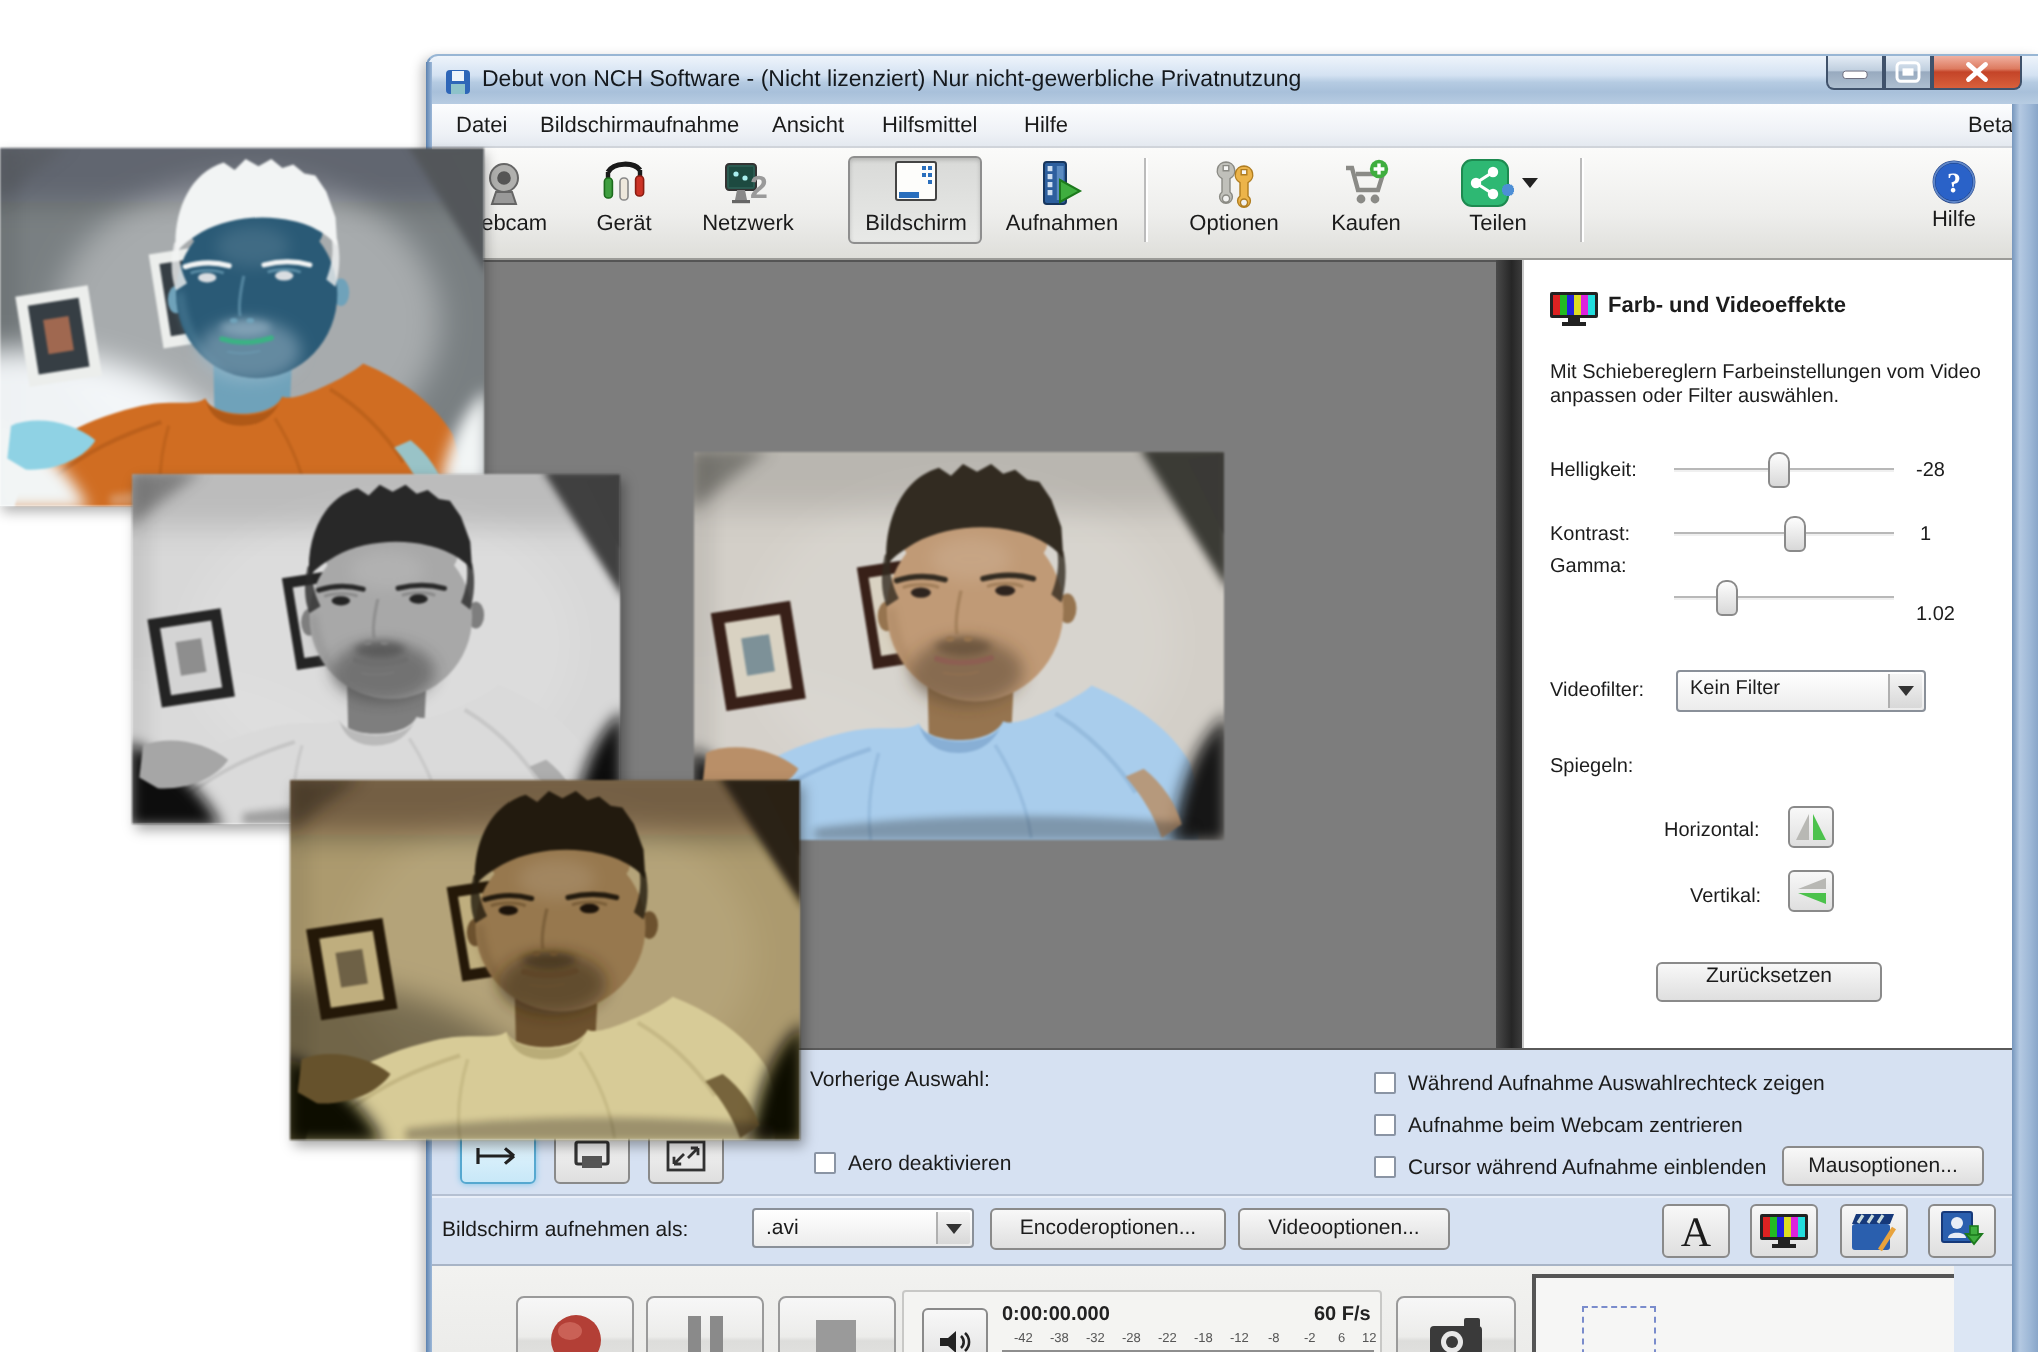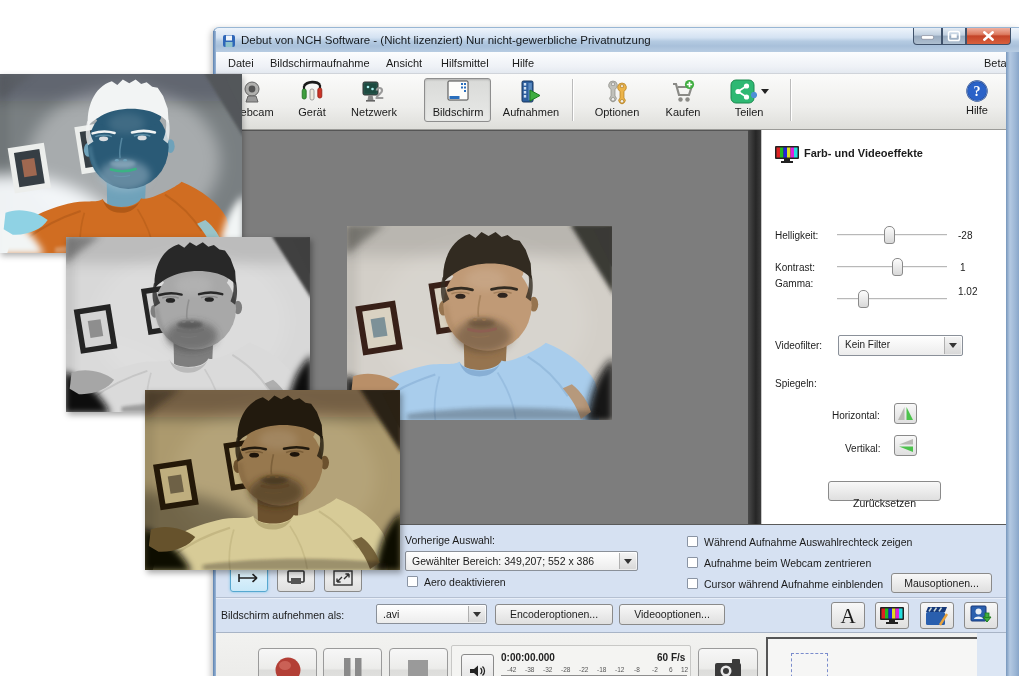--- a/index.html
+++ b/index.html
@@ -324,37 +324,38 @@
           <rect x="1.5" y="1.5" width="3.5" height="10" fill="#d22"></rect>
           <rect x="5" y="1.5" width="3.5" height="10" fill="#2b2"></rect>
           <rect x="8.5" y="1.5" width="3.5" height="10" fill="#22d"></rect>
           <rect x="12" y="1.5" width="3.5" height="10" fill="#dd2"></rect>
           <rect x="15.5" y="1.5" width="3.5" height="10" fill="#d2d"></rect>
           <rect x="19" y="1.5" width="3.5" height="10" fill="#2dd"></rect>
           <rect x="9" y="13" width="6" height="2" fill="#222"></rect>
           <rect x="6" y="15" width="12" height="2" fill="#222"></rect>
         </svg>
     <span class="rp-label" style="left:42px;top:17px;font-size:11px;font-weight:bold">Farb- und Videoeffekte</span>
+    <span class="rp-label" style="left:13px;top:51px;line-height:11.5px">Mit Schiebereglern Farbeinstellungen vom Video<br>anpassen oder Filter auswählen.</span>
     <div class="slider">
       <span class="rp-label" style="left:13px;top:100px">Helligkeit:</span>
       <div class="track" style="left:75px;top:104px;width:110px"></div>
       <div class="thumb" style="left:122px;top:96px"></div>
       <span class="rp-label" style="left:196px;top:100px">-28</span>
     </div>
     <div class="slider">
       <span class="rp-label" style="left:13px;top:132px">Kontrast:</span>
       <div class="track" style="left:75px;top:136px;width:110px"></div>
       <div class="thumb" style="left:130px;top:128px"></div>
       <span class="rp-label" style="left:198px;top:132px">1</span>
     </div>
     <div class="slider">
       <span class="rp-label" style="left:13px;top:148px">Gamma:</span>
       <div class="track" style="left:75px;top:168px;width:110px"></div>
       <div class="thumb" style="left:96px;top:160px"></div>
-      <span class="rp-label" style="left:196px;top:156px">1.02</span>
+      <span class="rp-label" style="left:196px;top:172px">1.02</span>
     </div>
     <span class="rp-label" style="left:13px;top:210px">Videofilter:</span>
     <div class="combo" style="left:76px;top:205px;width:125px;height:21px">
           <span class="tx">Kein Filter</span>
           <span class="arr"></span>
         </div>
     <span class="rp-label" style="left:13px;top:248px">Spiegeln:</span>
     <span class="rp-label" style="left:70px;top:280px">Horizontal:</span>
     <div class="pbtn" style="left:132px;top:273px;width:23px;height:21px">
       <svg width="17" height="15" viewBox="0 0 17 15" style="margin-top:2px">
@@ -362,21 +363,21 @@
             <path d="M9.5 1 L9.5 14 L16 14 Z" fill="#4cc24c"></path>
           </svg>
     </div>
     <span class="rp-label" style="left:83px;top:313px">Vertikal:</span>
     <div class="pbtn" style="left:132px;top:305px;width:23px;height:21px">
       <svg width="17" height="15" viewBox="0 0 17 15" style="margin-top:2px">
             <path d="M2 6.5 L16 6.5 L16 1 Z" fill="#b8b8b4"></path>
             <path d="M2 8.5 L16 8.5 L16 14 Z" fill="#4cc24c"></path>
           </svg>
     </div>
-    <div class="pbtn" style="left:66px;top:351px;width:113px;height:20px;font-size:10.5px;padding-top:15px">Zurücksetzen</div>
+    <div class="pbtn" style="left:66px;top:351px;width:113px;height:20px;font-size:10.5px;padding-top:0">Zurücksetzen</div>
   </div>
   <div id="rborder"></div>
 
   <div id="bluepanel">
     <div class="pbtn" style="left:16px;top:40px;width:38px;height:27px;border:1px solid #56a8d0;background:linear-gradient(#e8f6fd,#c8e8f8);box-shadow:0 0 3px #7cc4e8">
       <svg width="24" height="14" viewBox="0 0 24 14" style="margin-top:5px">
             <path d="M2 7 L20 7 M20 7 L15.5 3.2 M20 7 L15.5 10.8 M2 3 L2 11" stroke="#222" stroke-width="1.6" fill="none"></path>
           </svg>
     </div>
     <div class="pbtn" style="left:63px;top:40px;width:38px;height:27px">
@@ -385,24 +386,20 @@
             <rect x="6" y="8" width="10" height="6" fill="#555"></rect>
           </svg>
     </div>
     <div class="pbtn" style="left:110px;top:40px;width:38px;height:27px">
       <svg width="20" height="16" viewBox="0 0 20 16" style="margin-top:4px">
             <rect x="1" y="1" width="18" height="14" fill="none" stroke="#333" stroke-width="1.4"></rect>
             <path d="M4 12 L9 7 M4 12 L4 8.4 M4 12 L7.6 12 M16 4 L11 9 M16 4 L12.4 4 M16 4 L16 7.6" stroke="#333" stroke-width="1.4" fill="none"></path>
           </svg>
     </div>
     <span style="position:absolute;left:191px;top:9px">Vorherige Auswahl:</span>
-    <div class="combo" style="left:191px;top:26px;width:233px;height:20px;font-size:10.5px">
-          <span class="tx" style="top:3px">Gewählter Bereich: 349,207; 552 x 386</span>
-          <span class="arr"></span>
-        </div>
     <div class="cb" style="left:193px;top:51px"></div>
     <span style="position:absolute;left:210px;top:51px">Aero deaktivieren</span>
     <div class="cb" style="left:473px;top:11px"></div>
     <span style="position:absolute;left:490px;top:11px">Während Aufnahme Auswahlrechteck zeigen</span>
     <div class="cb" style="left:473px;top:32px"></div>
     <span style="position:absolute;left:490px;top:32px">Aufnahme beim Webcam zentrieren</span>
     <div class="cb" style="left:473px;top:53px"></div>
     <span style="position:absolute;left:490px;top:53px">Cursor während Aufnahme einblenden</span>
     <div class="pbtn" style="left:677px;top:48px;width:101px;height:20px;font-size:10.5px;padding-top:3px">Mausoptionen...</div>
     <div class="hline" style="top:72px"></div>

